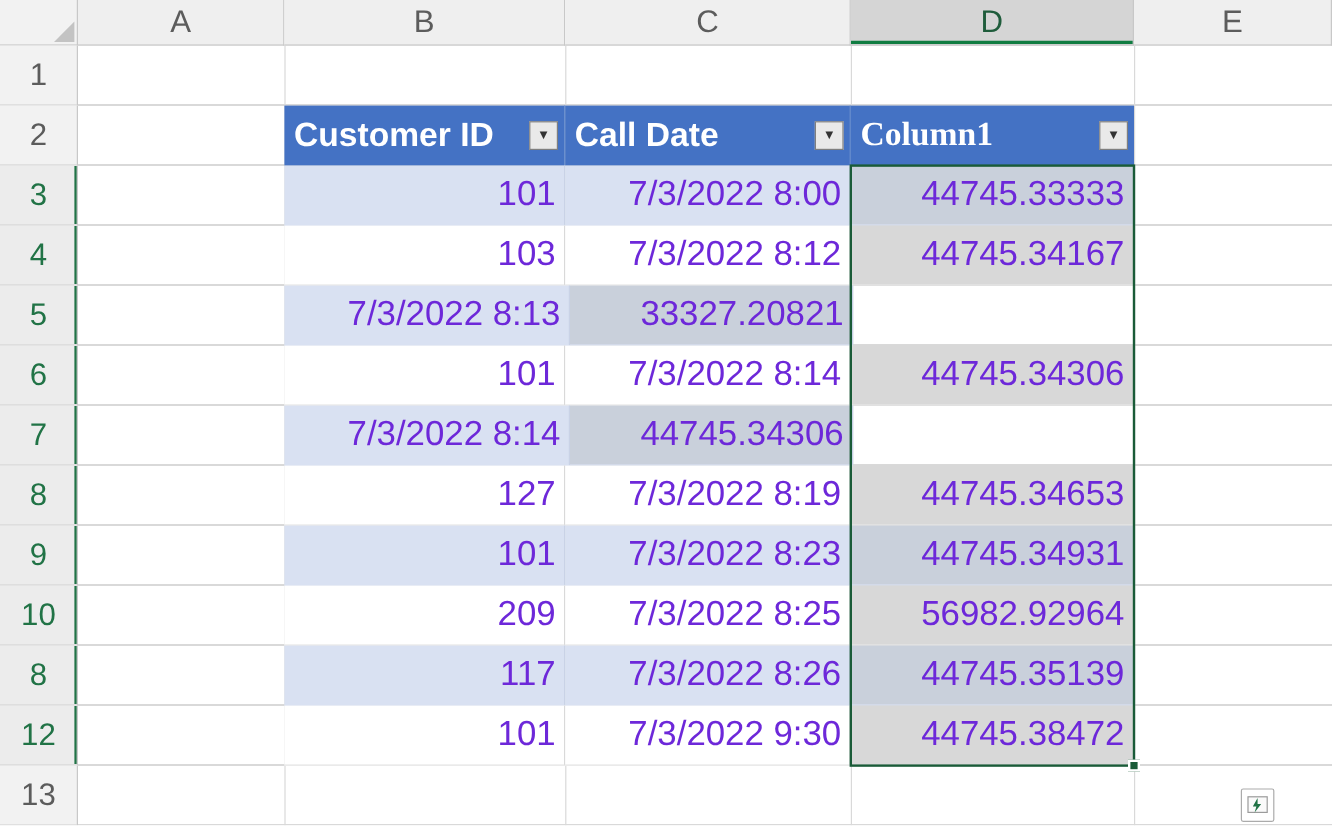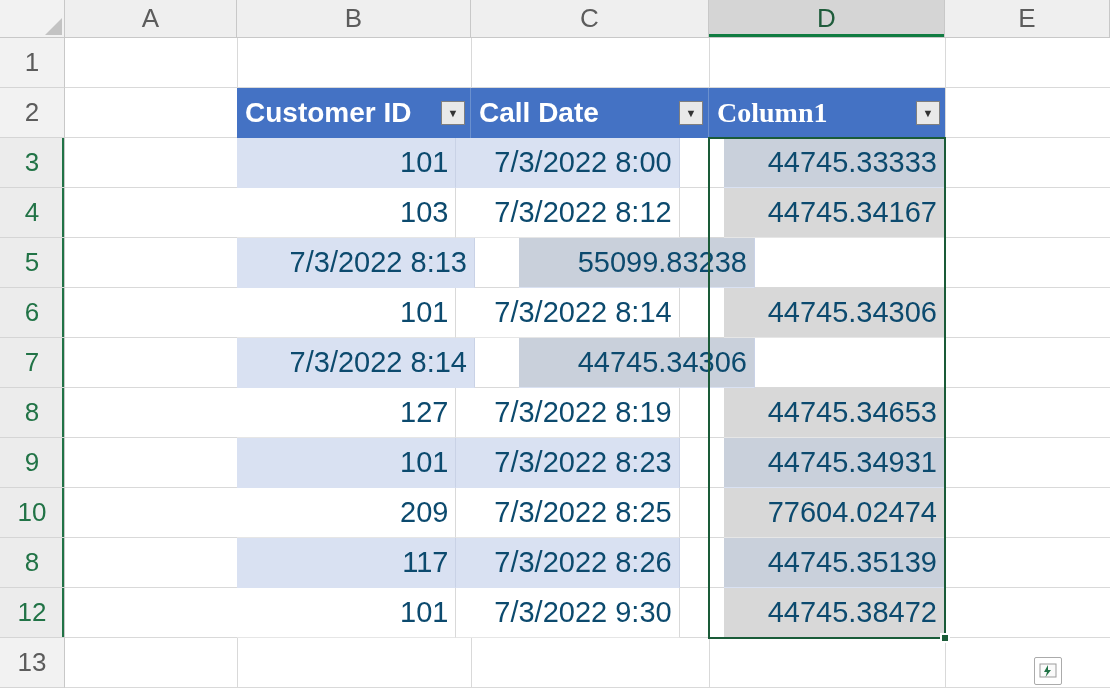--- a/index.html
+++ b/index.html
@@ -32,24 +32,24 @@
   .rh.sel { color:#217346; background:#ECECEC; box-shadow: inset -2px 0 0 0 #217346; }
 
   
   .xtable { position:absolute; left:237px; top:88px; width:708px; z-index:2; }
   .trow { display:flex; height:50px; }
   .th { background:#4472C4; color:#FFFFFF; font-weight:700; font-size:28px;
         display:flex; align-items:center; padding:0 5px 0 8px; border-right:1px solid #6B90CE; }
   .th:last-child { border-right:none;font-family:Liberation Serif, serif; }
   .filter-btn { margin-left:auto; width:24px; height:24px; flex:0 0 24px; background:#E9E9E9; border:1px solid #7F7F7F;
         display:flex; align-items:center; justify-content:center; font-size:13px; color:#333; line-height:1; cursor:pointer; }
-  .td { font-size:29px; color:#0c4a6e; background:#FFFFFF; display:flex; align-items:center; justify-content:flex-end;
+  .td { font-size:29px; color:#6d28d9; background:#FFFFFF; display:flex; align-items:center; justify-content:flex-end;
         padding:4px 7px; border-right:1px solid #D9D9D9; border-bottom:1px solid #E6E6E6; }
   .trow.band .td { background:#D9E1F2; border-bottom-color:#D9E1F2; border-right-color:#C9D2E6; }
-  .td.dsel { background:#D8D8D8;margin-left:44px; }
+  .td.dsel { background:#D8D8D8; }
   .trow.band .td.dsel { background:#C9D0DB; }
 
   
   .sel-outline { position:absolute; left:708px; top:137px; width:238px; height:502px;
         border:2px solid #1A5B38; pointer-events:none; z-index:4; }
   .fill-handle { position:absolute; right:-6px; bottom:-6px; width:10px; height:10px;
         background:#1A5B38; border:2px solid #FFFFFF; pointer-events:auto; }
 
   
   .qa-btn { position:absolute; left:1034px; top:657px; width:28px; height:28px; background:#FFFFFF;
@@ -94,21 +94,21 @@
       <div class="td w-c">7/3/2022 8:00</div>
       <div class="td w-d dsel">44745.33333</div>
     </div>
     <div class="trow">
       <div class="td w-b">103</div>
       <div class="td w-c">7/3/2022 8:12</div>
       <div class="td w-d dsel">44745.34167</div>
     </div>
     <div class="trow band">
       <div class="td w-c">7/3/2022 8:13</div>
-      <div class="td w-d dsel">55099.83238</div>
+      <div class="td w-d dsel">33327.20821</div>
     </div>
     <div class="trow">
       <div class="td w-b">101</div>
       <div class="td w-c">7/3/2022 8:14</div>
       <div class="td w-d dsel">44745.34306</div>
     </div>
     <div class="trow band">
       <div class="td w-c">7/3/2022 8:14</div>
       <div class="td w-d dsel">44745.34306</div>
     </div>
@@ -118,21 +118,21 @@
       <div class="td w-d dsel">44745.34653</div>
     </div>
     <div class="trow band">
       <div class="td w-b">101</div>
       <div class="td w-c">7/3/2022 8:23</div>
       <div class="td w-d dsel">44745.34931</div>
     </div>
     <div class="trow">
       <div class="td w-b">209</div>
       <div class="td w-c">7/3/2022 8:25</div>
-      <div class="td w-d dsel">77604.02474</div>
+      <div class="td w-d dsel">56982.92964</div>
     </div>
     <div class="trow band">
       <div class="td w-b">117</div>
       <div class="td w-c">7/3/2022 8:26</div>
       <div class="td w-d dsel">44745.35139</div>
     </div>
     <div class="trow">
       <div class="td w-b">101</div>
       <div class="td w-c">7/3/2022 9:30</div>
       <div class="td w-d dsel">44745.38472</div>

